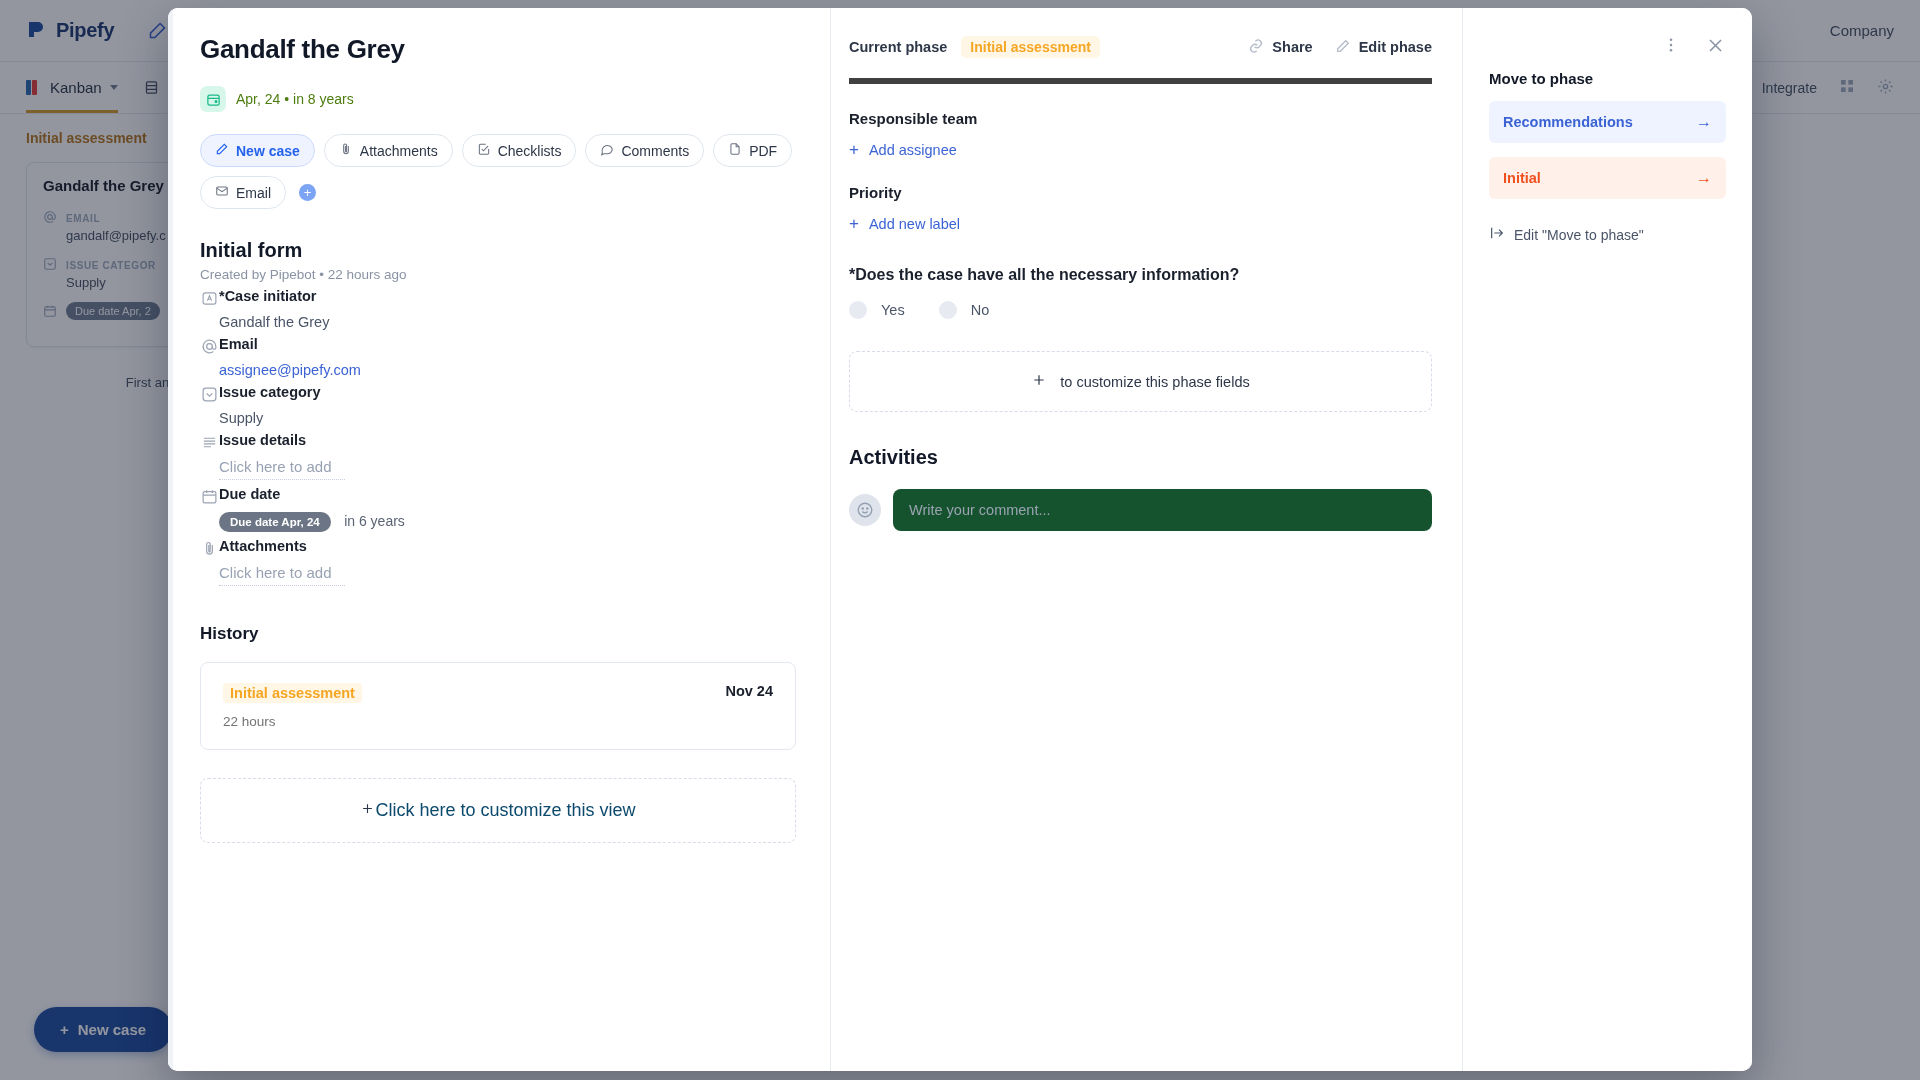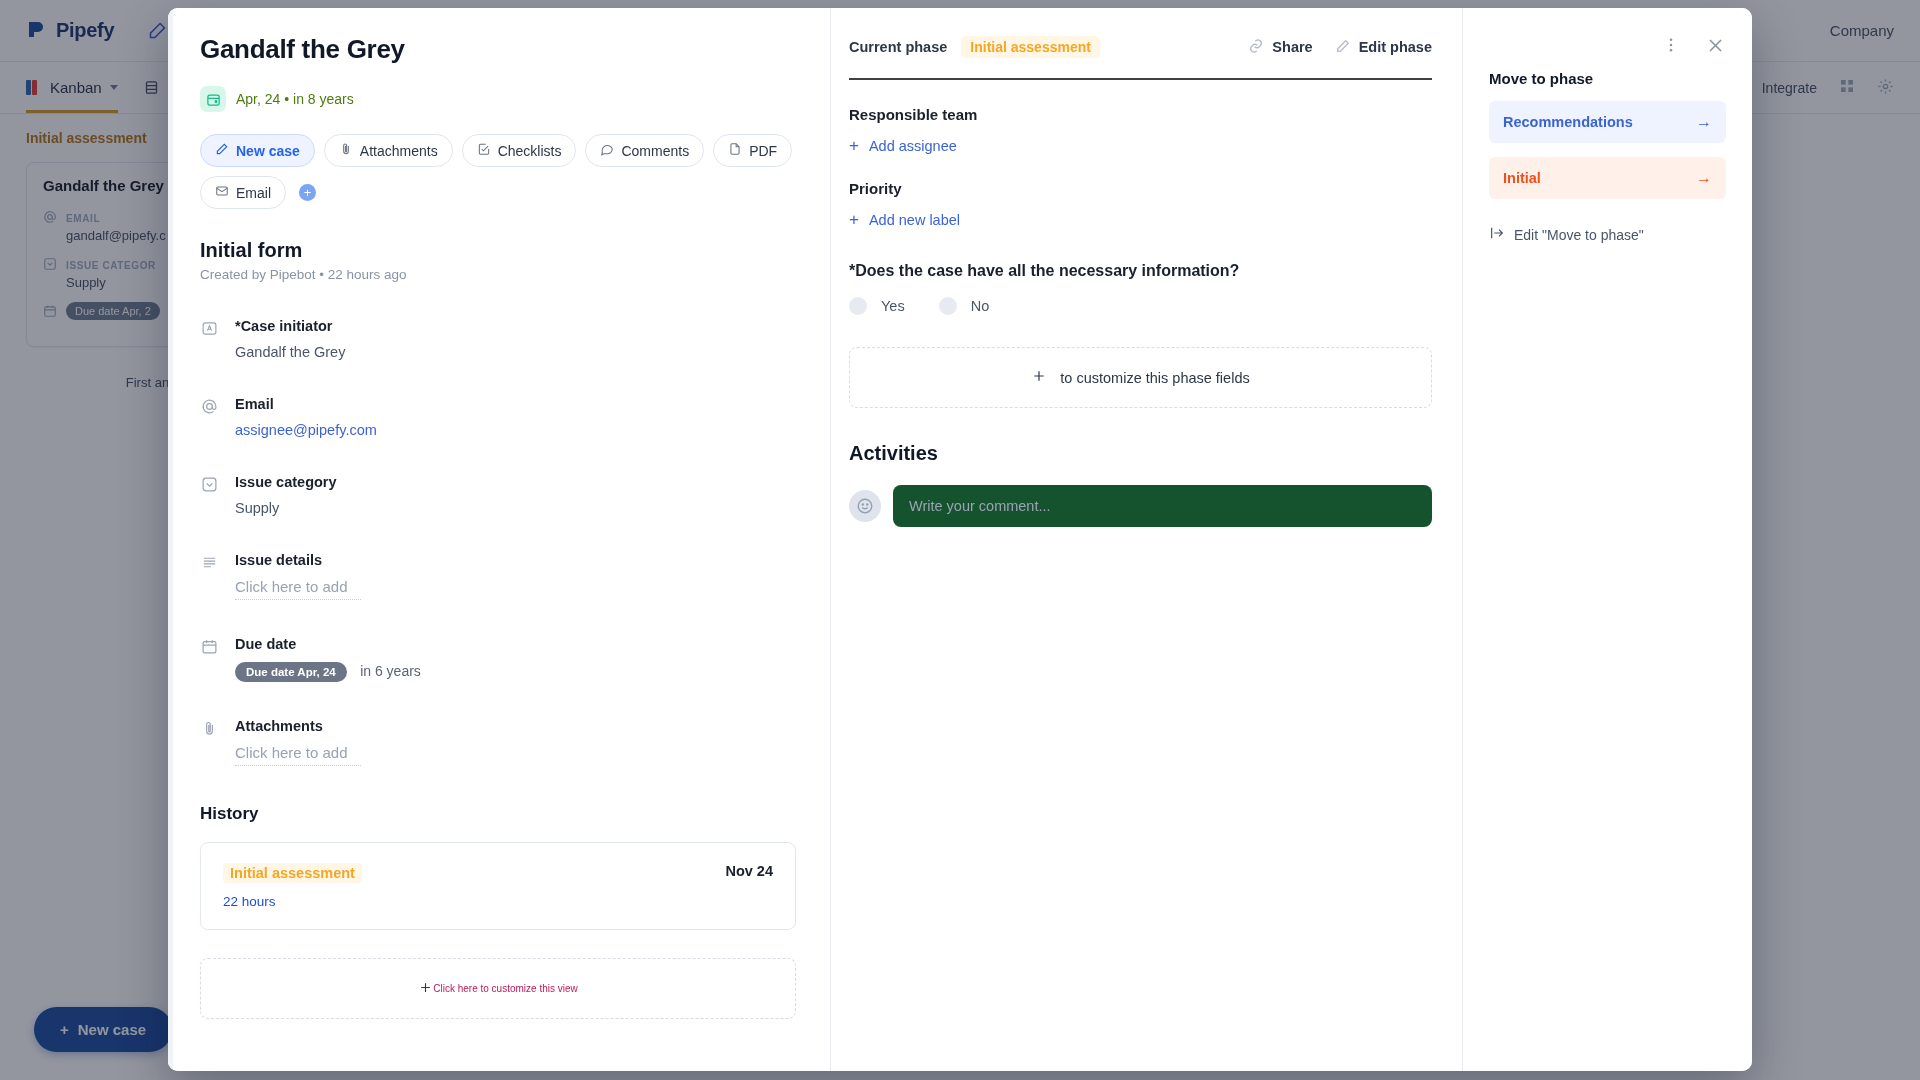--- a/index.html
+++ b/index.html
@@ -88,49 +88,49 @@
   .chip { display: inline-flex; align-items: center; gap: 7px; font-size: 14px; color:#2d3748;
     border: 1px solid #dfe5ee; border-radius: 18px; padding: 7px 14px; background:#fff; }
   .chip.active { background:#eef3ff; border-color:#cbd9fb; color:#2563eb; font-weight:600; }
   .chip-add { width: 17px; height: 17px; border-radius: 50%; background:#7ba4f5; color:#fff;
     display:flex; align-items:center; justify-content:center; font-size: 13px; line-height:1;
     align-self:center; margin-left: 4px; }
 
   .sec-title { font-size: 20px; font-weight: 700; color: #111827; margin-top: 30px; }
   .sec-sub { font-size: 13.5px; color: #8a93a5; margin-top: 5px; }
 
-  .field { display: flex; gap: 16px; margin-top: 36px; }
+  .field { display: flex; margin-top: 6px; }
   .field-ico { width: 19px; height: 19px; flex: none; color:#9aa3b2; margin-top:1px;
      display:flex; align-items:center; justify-content:center; }
   .field-body { flex: 1; }
   .field-label { font-size: 14.5px; font-weight: 700; color: #1a202c; }
   .field-value { font-size: 14.5px; color: #4a5568; margin-top: 10px; }
   .field-value.link { color: #3b63d4; }
   .field-empty { font-size: 15px; color: #98a2b3; margin-top: 10px;
     border-bottom: 1px dotted #c7cedb; display: inline-block; padding-bottom: 4px; min-width: 126px; }
   .due-badge { display:inline-block; background:#6b7585; color:#fff; font-size:11.5px; font-weight:600;
     padding: 4px 11px; border-radius: 12px; }
   .due-rel { font-size: 14px; color: #5b6475; margin-left: 9px; }
 
   .hist-title { font-size: 17px; font-weight: 700; color: #111827; margin-top: 38px; }
   .hist-card { border: 1px solid #e3e8f0; border-radius: 8px; padding: 20px 22px; margin-top: 18px;
     display: flex; align-items: flex-start; }
   .hist-phase { font-size: 14.5px; font-weight: 700; color:#f5a623; background:#fff6e6;
     padding: 2px 7px; border-radius: 4px; display:inline-block; }
-  .hist-dur { font-size: 13.5px; color:#1d4ed8; margin-top: 11px; }
+  .hist-dur { font-size: 13.5px; color:#737373; margin-top: 11px; }
   .hist-date { margin-left: auto; font-size: 14.5px; font-weight: 700; color:#1a202c; }
 
   .customize-view { margin-top: 28px; border: 1px dashed #d6dce8; border-radius: 8px;
     padding: 21px; display:flex; align-items:center; justify-content:center; gap: 0;
-    font-size: 10px; color:#be185d; }
+    font-size: 18px; color:#0c4a6e; }
 
   
   .col-mid { width: 632px; flex: none; padding: 28px 30px 0 18px; border-right: 1px solid #e8ebf0; }
   .phase-head { display: flex; align-items: center; gap: 14px; padding: 0 0 20px 0;
-    border-bottom: 2px solid #404040; }
+    border-bottom: 6px solid #404040; }
   .ph-label { font-size: 14.5px; font-weight: 700; color: #2d3748; }
   .ph-chip { font-size: 14px; font-weight: 700; color:#f5a623; background:#fff6e6;
     padding: 3px 9px; border-radius: 5px; }
   .ph-actions { margin-left: auto; display: flex; align-items: center; gap: 22px; }
   .ph-act { display:flex; align-items:center; gap: 8px; font-size: 14.5px; font-weight:700; color:#2d3748; }
 
   .m-group { margin-top: 26px; }
   .m-label { font-size: 15px; font-weight: 700; color: #1a202c; }
   .m-add { display:flex; align-items:center; gap: 10px; font-size: 14.5px; color: #3b63d4; margin-top: 14px; }
   .m-add .plus { font-size: 17px; line-height: 1; color:#3b63d4; }

